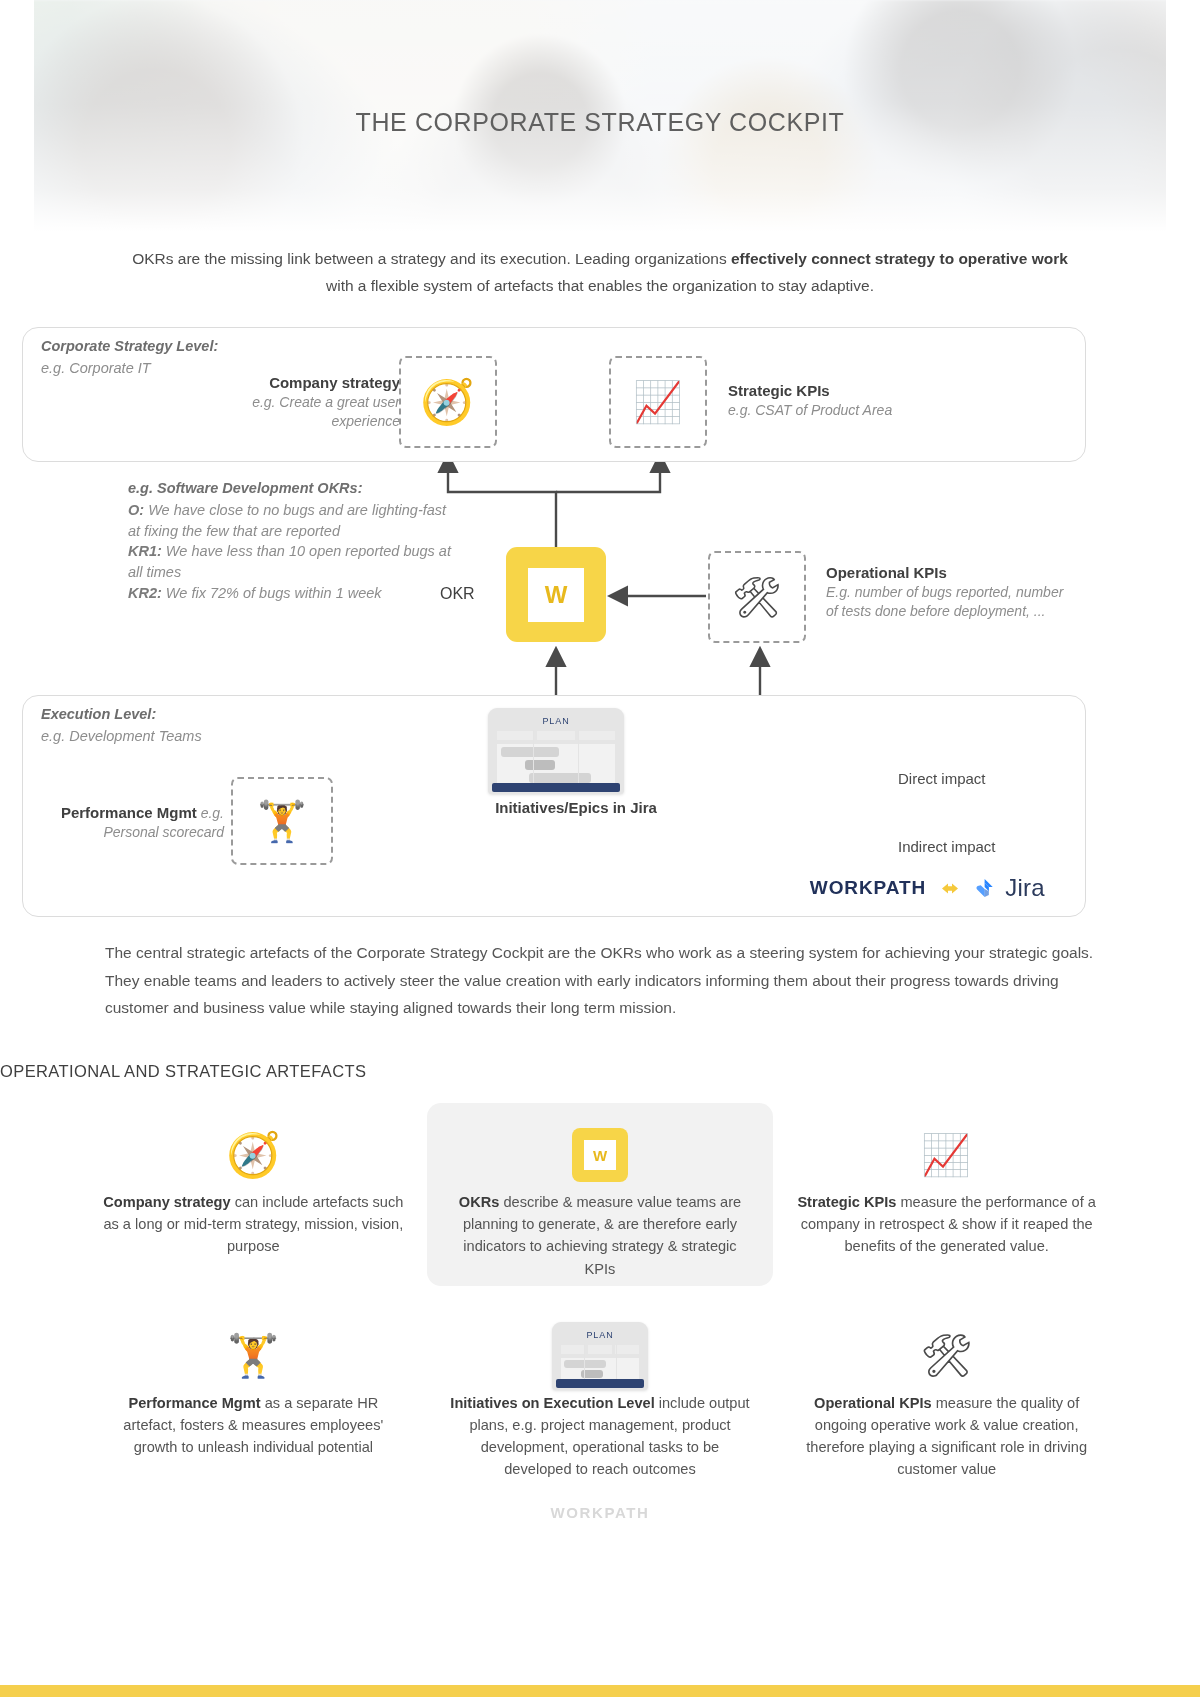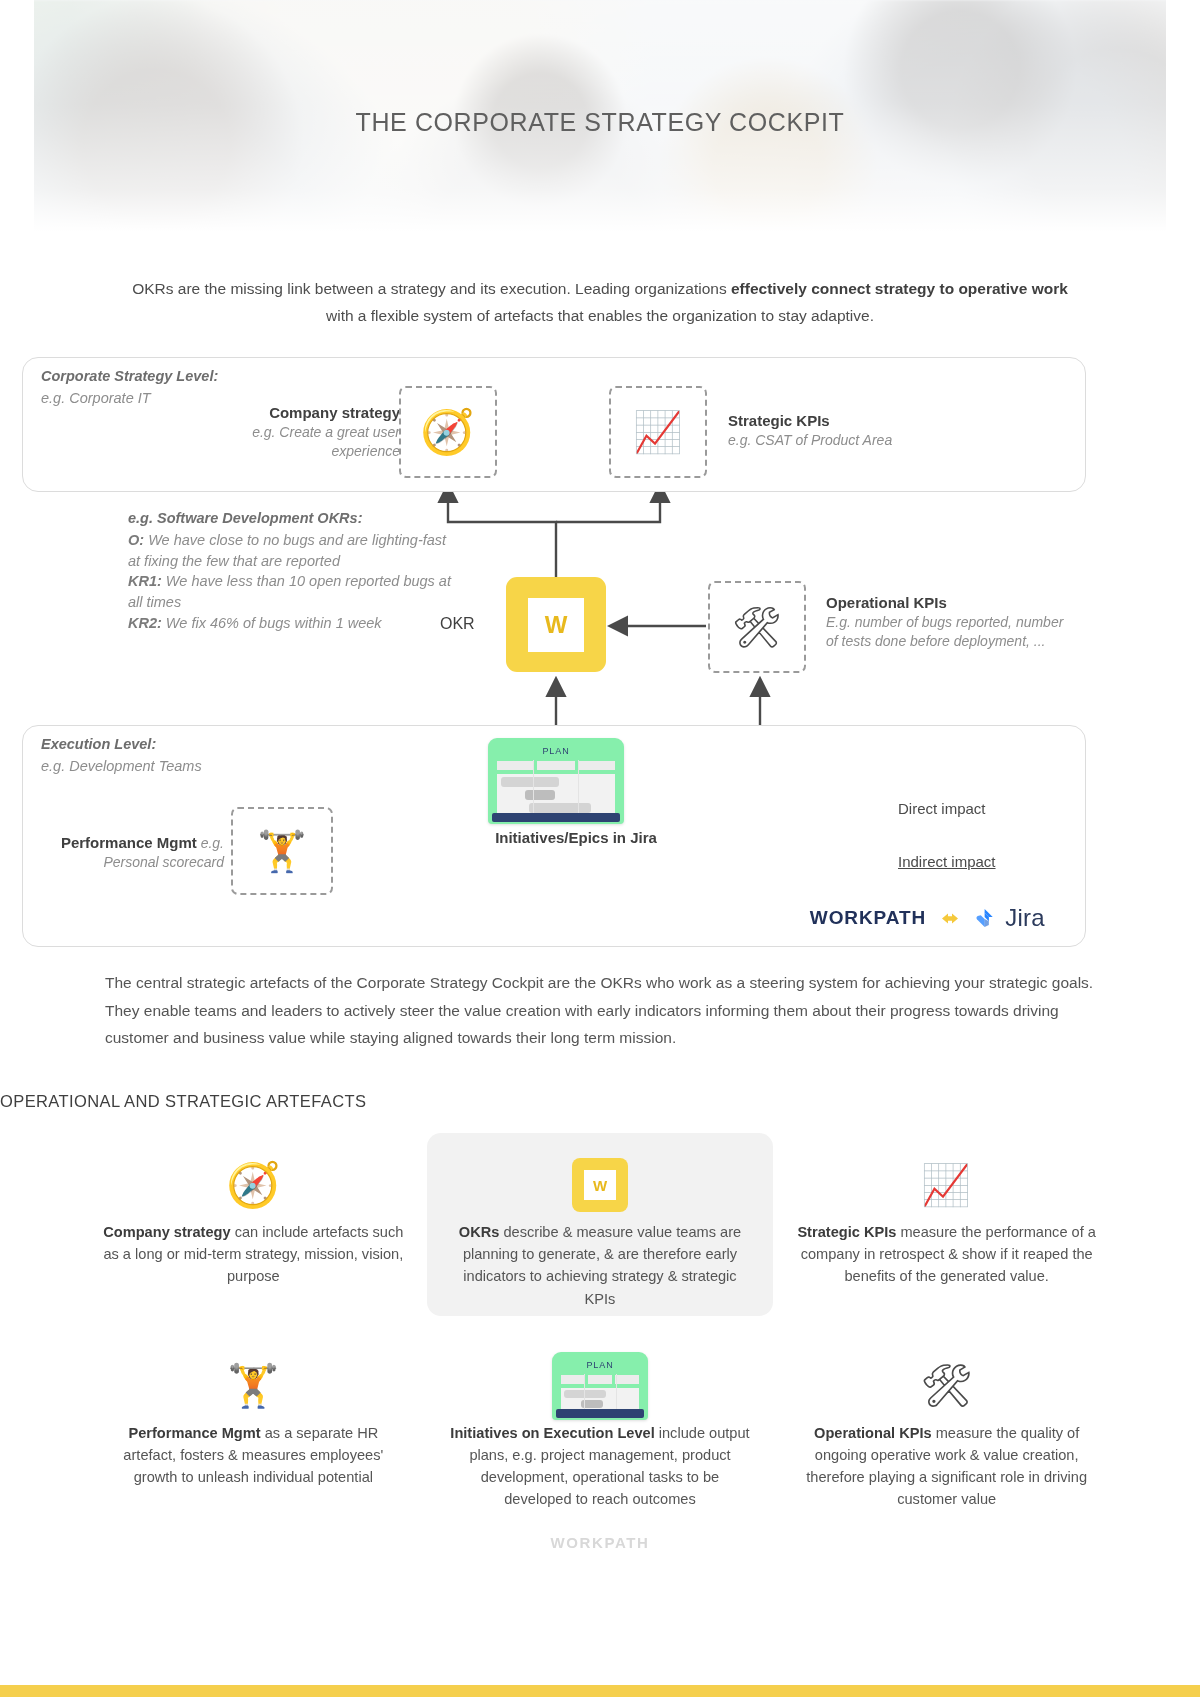--- a/index.html
+++ b/index.html
@@ -54,21 +54,21 @@
     text-align:center;
     font-size:25px;
     letter-spacing:.6px;
     color:#5f5f5f;
     font-weight:400;
   }
 
   
   .intro {
     width:960px;
-    margin:44px auto 0;
+    margin:14px auto 0;
     text-align:center;
     font-size:15.5px;
     line-height:1.72;
     color:#4d4d4d;
   }
   .intro b { font-weight:700; color:#3f3f3f; }
 
   
   .diagram {
     position:relative;
@@ -173,21 +173,21 @@
 
   
   #okr-example { position:absolute; left:128px; top:165px; width:330px; }
   #okr-example .head { font-style:italic; font-weight:700; font-size:14.5px; color:#6f6f6f; margin-bottom:4px; }
   #okr-example .line { font-style:italic; font-size:14.5px; color:#8d8d8d; line-height:1.42; }
   #okr-example .line b { font-weight:700; color:#7b7b7b; }
 
   
   .plan-card {
     position:relative; width:100%; height:100%;
-    background:#86efac; border-radius:9px 9px 4px 4px;
+    background:#e5e5e5; border-radius:9px 9px 4px 4px;
     box-shadow:0 1px 3px rgba(0,0,0,.13);
     overflow:hidden;
   }
   .plan-card .plan-lab { text-align:center; font-size:9px; letter-spacing:.9px; color:#2e4372; margin-top:8px; font-weight:400; }
   .plan-card .cols { display:flex; gap:3px; padding:5px 9px 0; }
   .plan-card .cols i { flex:1; height:9px; background:#ececec; display:block; }
   .plan-card .board { margin:4px 9px 0; background:#f2f2f2; height:40px; position:relative; }
   .plan-card .board u { position:absolute; display:block; background:#d4d4d4; border-radius:3px; }
   .plan-card .base { position:absolute; left:4px; right:4px; bottom:2px; height:9px; background:#2e4372; border-radius:2px; }
   .plan-card .vline { position:absolute; top:22px; bottom:11px; width:1px; background:#e4e4e4; }
@@ -255,21 +255,21 @@
   </div>
   <div class="abs" style="left:728px; top:66px; width:260px;">
     <div class="lbl-title">Strategic KPIs</div>
     <div class="lbl-sub">e.g. CSAT of Product Area</div>
   </div>
 
   <div id="okr-example">
     <div class="head">e.g.  Software Development OKRs:</div>
     <div class="line"><b>O:</b><span> We have close to no bugs and are lighting-fast at fixing the few that are reported</span></div>
     <div class="line"><b>KR1:</b><span> We have less than 10 open reported bugs at all times</span></div>
-    <div class="line"><b>KR2:</b><span> We fix 46% of bugs within 1 week</span></div>
+    <div class="line"><b>KR2:</b><span> We fix 72% of bugs within 1 week</span></div>
   </div>
 
   <div id="okr-caption">OKR</div>
   <div id="okr-tile">
     <div class="inner">W</div>
   </div>
 
   <div class="dashed-box" style="left:708px; top:236px; width:98px; height:92px;">
     <span class="emoji-ico" style="font-size:40px">🛠</span>
   </div>
@@ -322,21 +322,21 @@
       <span class="vline" style="left:45px"></span>
       <span class="vline" style="left:90px"></span>
       <div class="base"></div>
     </div>
   </div>
   <div class="abs" style="left:426px; top:483px; width:300px; text-align:center;">
     <div class="lbl-title">Initiatives/Epics in Jira</div>
   </div>
 
   <div class="legend-item" style="left:898px; top:455px;">Direct impact</div>
-  <div class="legend-item" style="left:898px; top:508px;text-decoration:underline;">Indirect impact</div>
+  <div class="legend-item" style="left:898px; top:523px;">Indirect impact</div>
 </div>
 
 <div class="mid-para">The central strategic artefacts of the Corporate Strategy Cockpit are the OKRs who work as a steering system for achieving your strategic goals. They enable teams and leaders to actively steer the value creation with early indicators informing them about their progress towards driving customer and business value while staying aligned towards their long term mission.</div>
 
 <div class="art-heading">OPERATIONAL AND STRATEGIC ARTEFACTS</div>
 
 <div class="grid">
 
   <div class="cell">
     <div class="ico-wrap">

